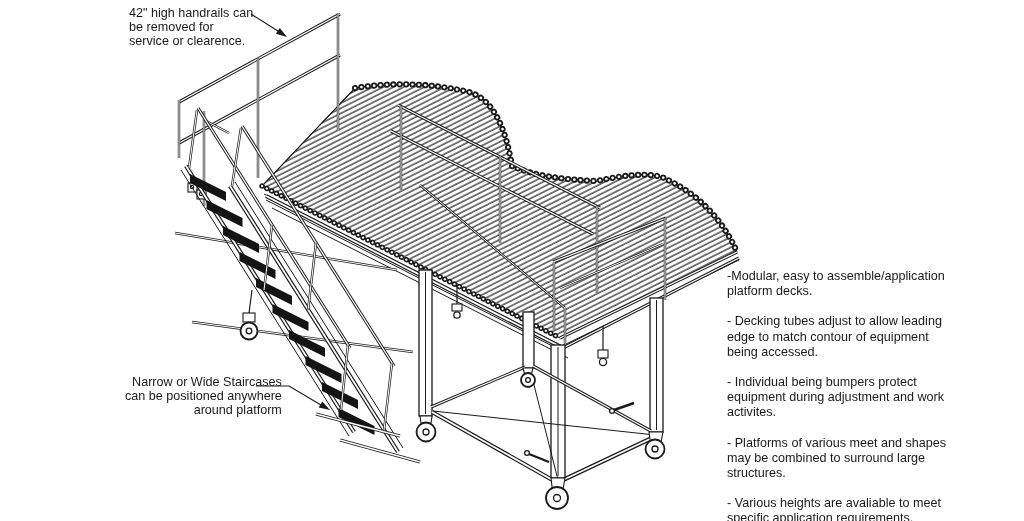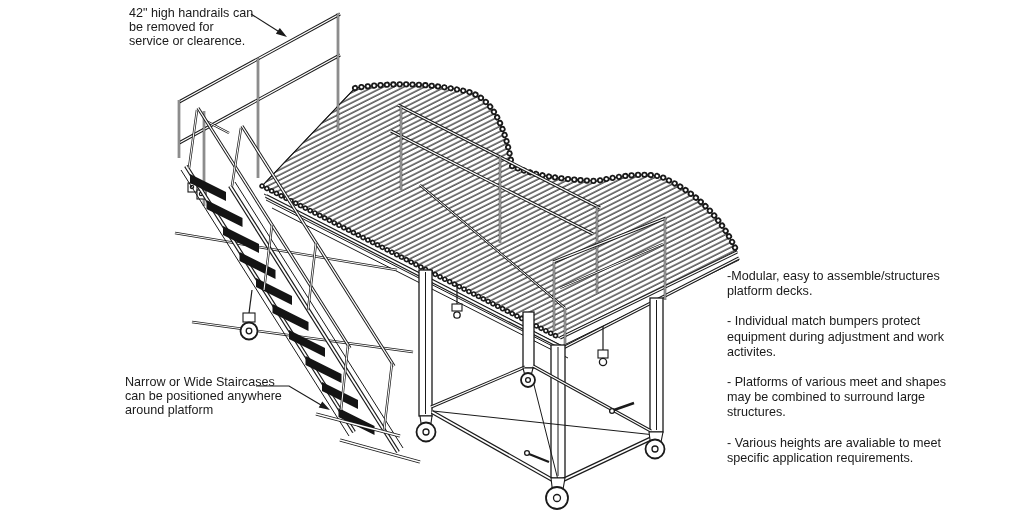--- a/index.html
+++ b/index.html
@@ -246,28 +246,31 @@
   <g>
     <path class="ln" d="M256,386 L289,386 L321,405"></path>
     <polygon class="arrow" points="330,410 318.7,407.4 322.3,401.4"></polygon>
   </g>
 </svg>
 
   <div class="note" style="left:129px;top:7px;">42" high handrails can
 be removed for
 service or clearence.</div>
 
-  <div class="note" style="left:125px;top:376px;">Narrow or Wide Staircases
+  <div class="note" style="left:125px;top:376px;text-align:right;">Narrow or Wide Staircases
 can be positioned anywhere
  around platform</div>
 
   <div class="features">
-    <p>-Modular, easy to assemble/structures
+    <p>-Modular, easy to assemble/application
 platform decks.</p>
-    <p>- Individual match bumpers protect
+    <p>- Decking tubes adjust to allow leading
+edge to match contour of equipment
+being accessed.</p>
+    <p>- Individual being bumpers protect
 equipment during adjustment and work
 activites.</p>
     <p>- Platforms of various meet and shapes
 may be combined to surround large
 structures.</p>
     <p> - Various heights are avaliable to meet
 specific application requirements.</p>
   </div>
 
 </div>

